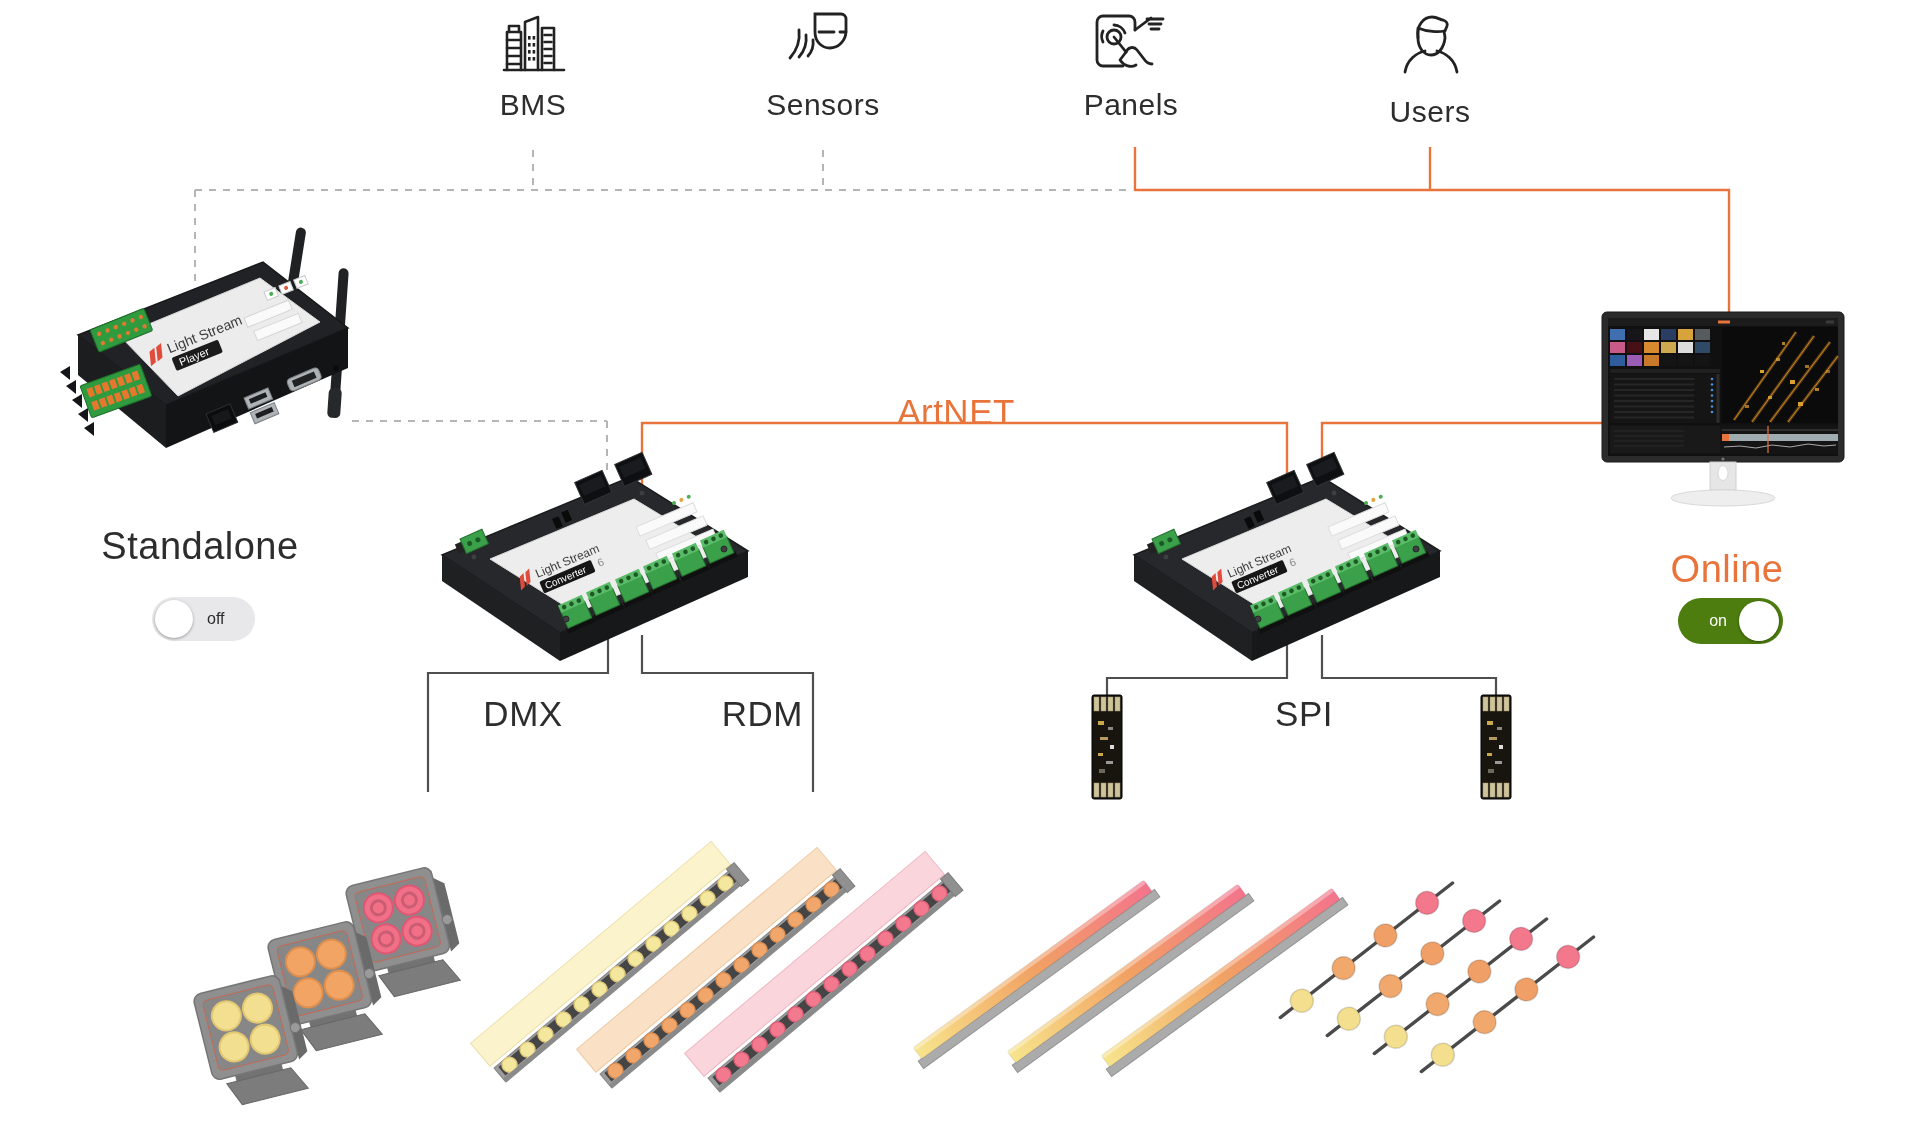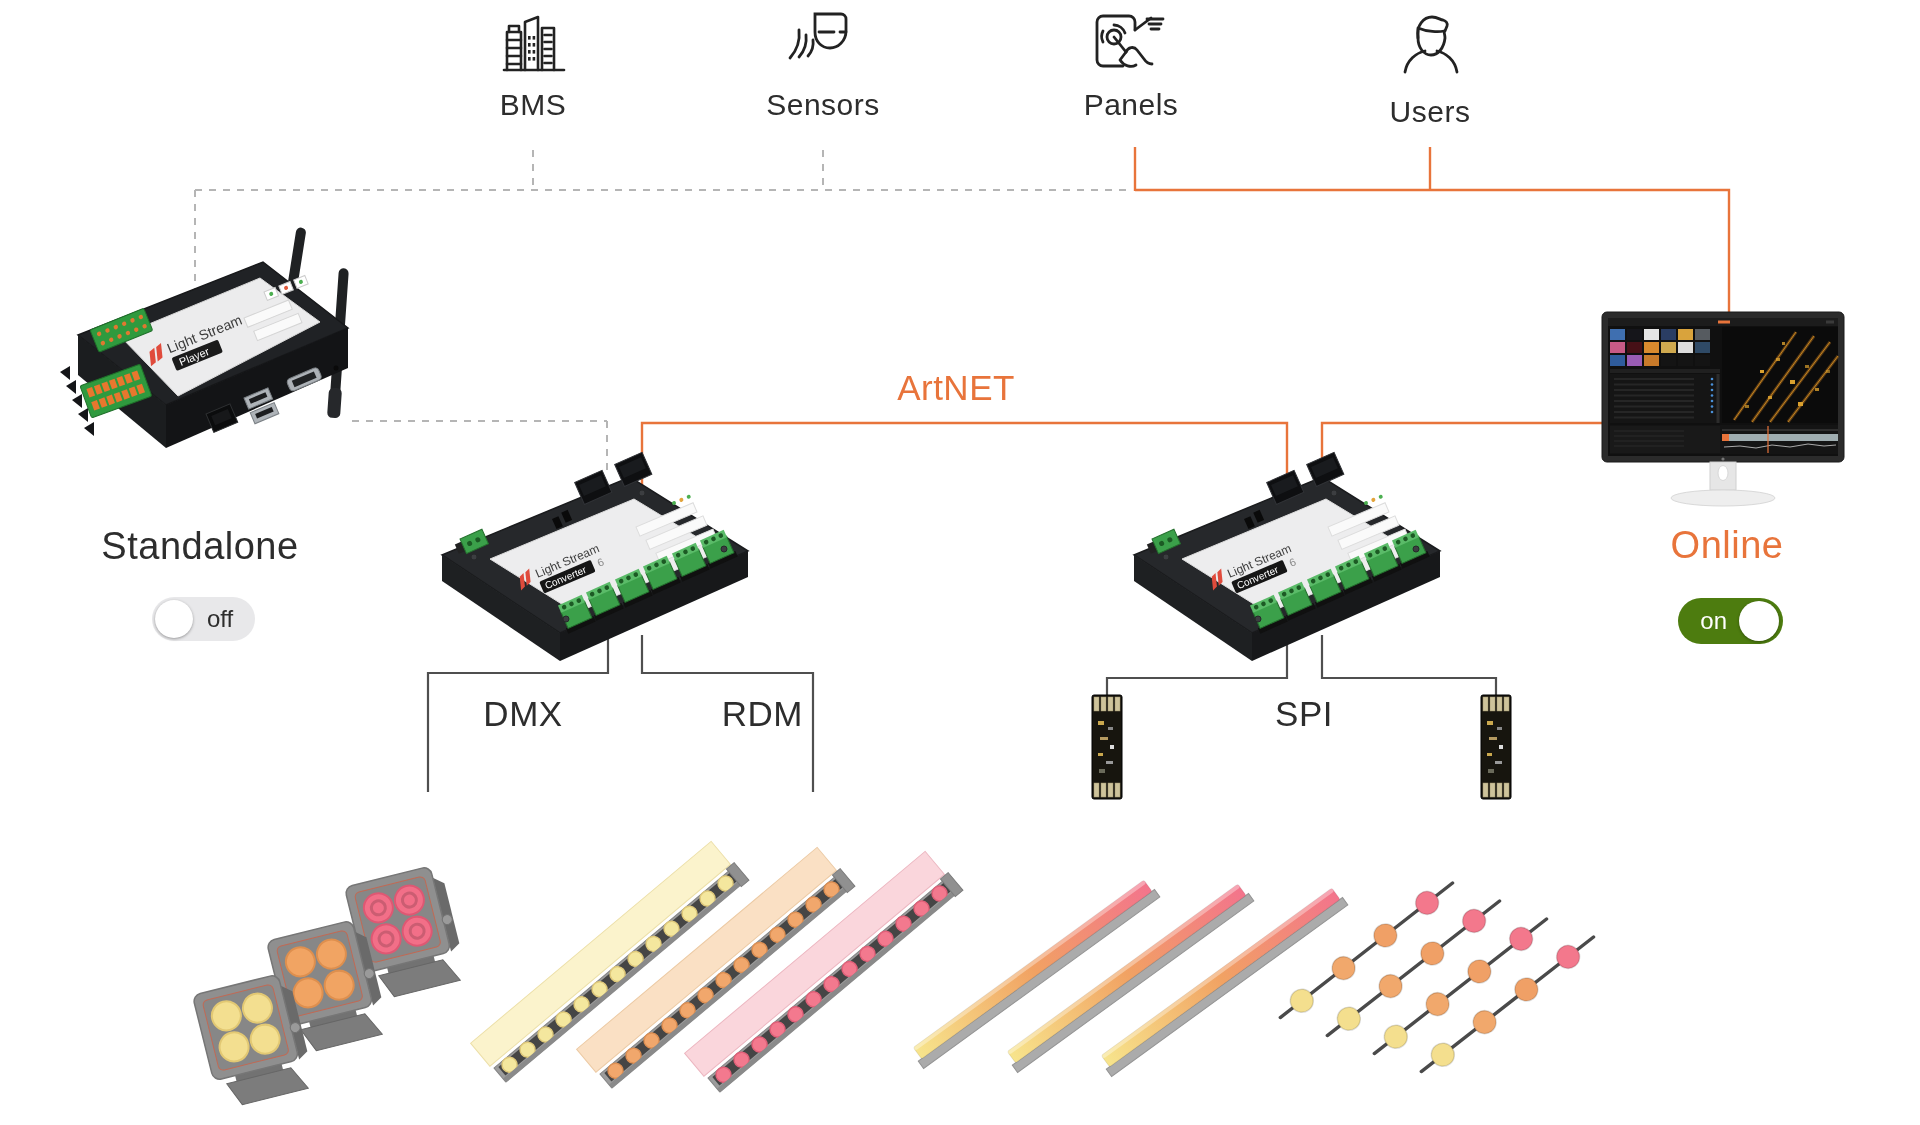--- a/index.html
+++ b/index.html
@@ -4,25 +4,25 @@
 <style>
   html,body{margin:0;padding:0;background:#fff;}
   .stage{position:relative;width:1920px;height:1125px;background:#ffffff;overflow:hidden;
          font-family:"Liberation Sans", sans-serif;color:#2d2d2d;}
   svg{overflow:visible;display:block;}
   .abs{position:absolute;}
   .lbl{position:absolute;text-align:center;font-weight:300;letter-spacing:.5px;color:#2d2d2d;}
   .src-lbl{font-size:30px;}
   .big-lbl{font-size:38px;}
   .proto-lbl{font-size:35px;}
-  .orange{color:#E8743B;}
+  .orange{color:#E8743B;margin-top:24px;}
   .toggle{position:absolute;border-radius:999px;display:flex;align-items:center;}
   .toggle .knob{width:38px;height:38px;border-radius:50%;background:#fff;
                 box-shadow:0 1px 3px rgba(0,0,0,.35);}
-  .toggle .tlabel{font-size:24px;font-weight:400;text-align:center;}
+  .toggle .tlabel{font-size:16px;font-weight:400;text-align:center;}
   .toggle-off{left:152px;top:597px;width:97px;height:44px;background:#E8E8EA;padding:0 3px;}
   .toggle-off .tlabel{color:#2d2d2d;margin-left:14px;}
   .toggle-on{left:1678px;top:598px;width:97px;height:46px;background:#4d7c0f;padding:0 4px;
              justify-content:flex-end;}
   .toggle-on .tlabel{color:#fff;margin-right:12px;}
   .toggle-on .knob{width:40px;height:40px;}
 </style>
 </head>
 <body>
 

